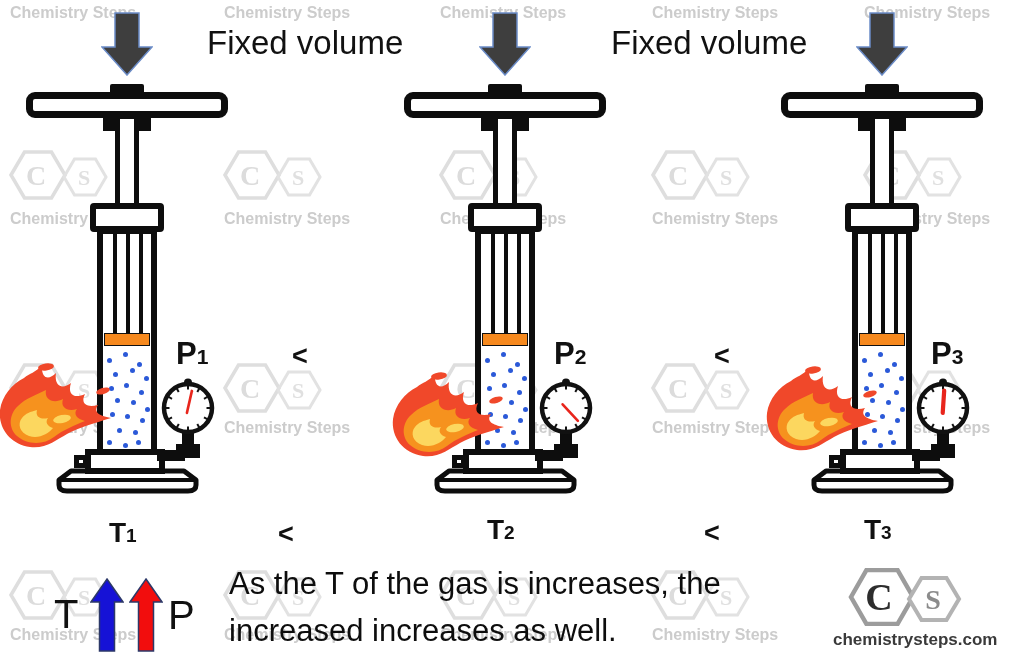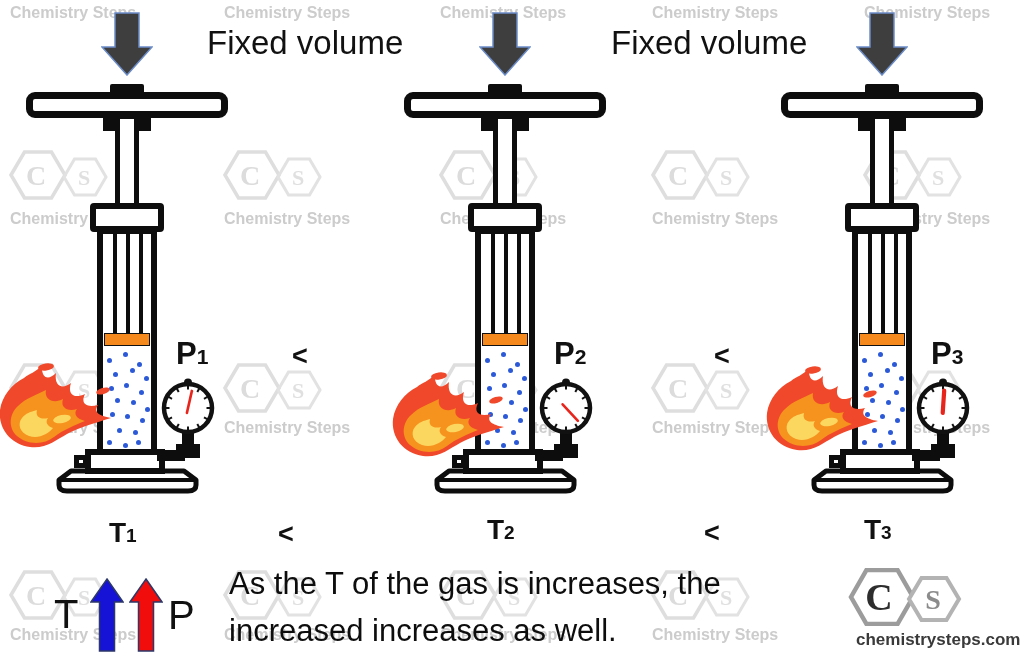--- a/index.html
+++ b/index.html
@@ -12,21 +12,21 @@
   .cmp{position:absolute;font-size:27px;font-weight:bold;color:#111;}
   .caption{position:absolute;font-size:31px;color:#0d0d0d;white-space:nowrap;}
   .plabel{position:absolute;font-size:31px;font-weight:bold;color:#111;white-space:nowrap;}
   .tlabel{position:absolute;font-size:28px;font-weight:bold;color:#111;white-space:nowrap;}
   .sub{font-size:0.68em;}
   .legend-letter{position:absolute;font-size:40px;color:#111;}
   .wm-text{position:absolute;font-size:16px;font-weight:600;color:#cccccc;white-space:nowrap;}
   .wm-logo{position:absolute;}
   .dot{position:absolute;width:5px;height:5px;border-radius:50%;}
   .brand-domain{position:absolute;top:62px;left:0;width:150px;text-align:center;
-                font-size:17px;font-weight:600;color:#3a3a3a;margin-left:23px;}
+                font-size:17px;font-weight:600;color:#3a3a3a;}
 </style>
 </head>
 <body>
 
 <div id="canvas">
 
   <div id="watermarks">
       <div class="wm-text" style="left:10px;top:4px">Chemistry Steps</div>
       <div class="wm-text" style="left:224px;top:4px">Chemistry Steps</div>
       <div class="wm-text" style="left:440px;top:4px">Chemistry Steps</div>

